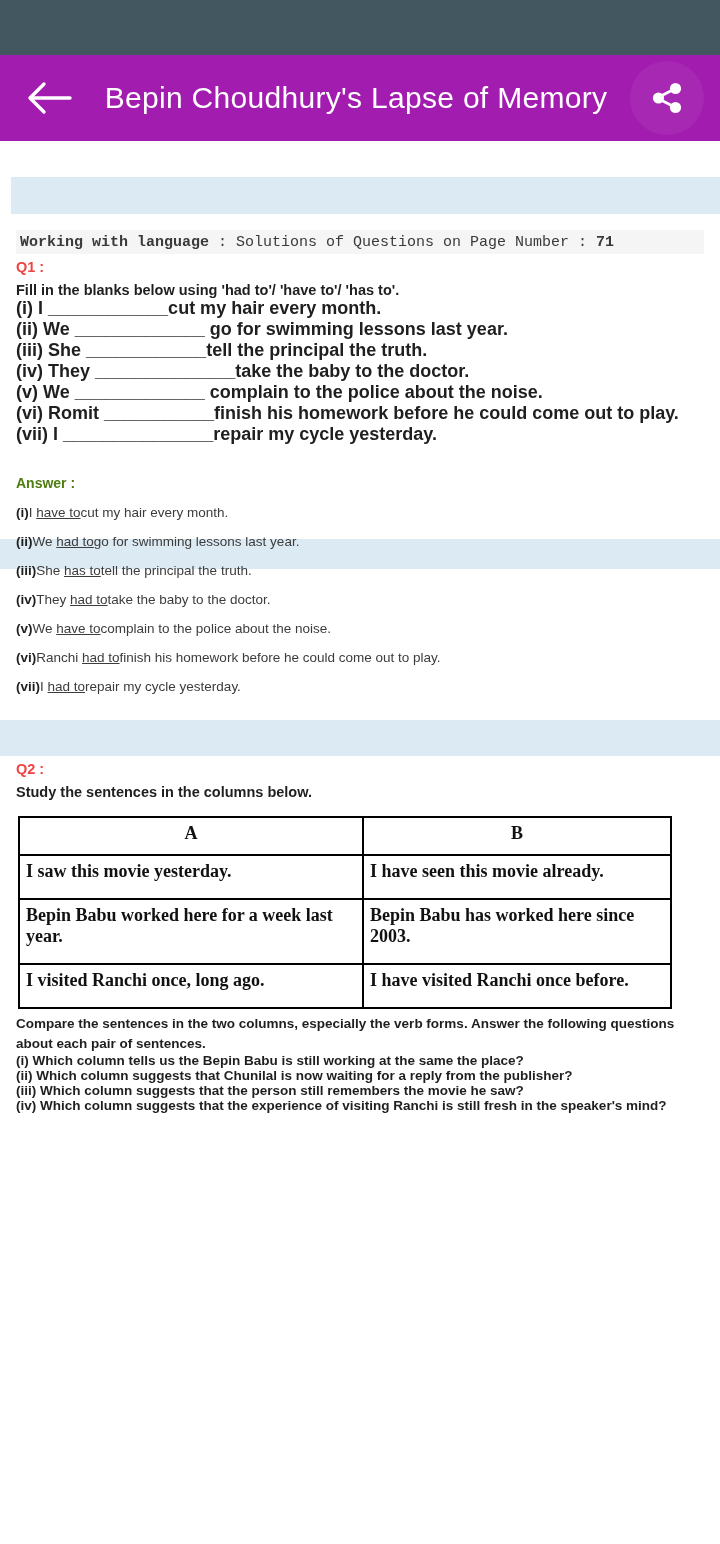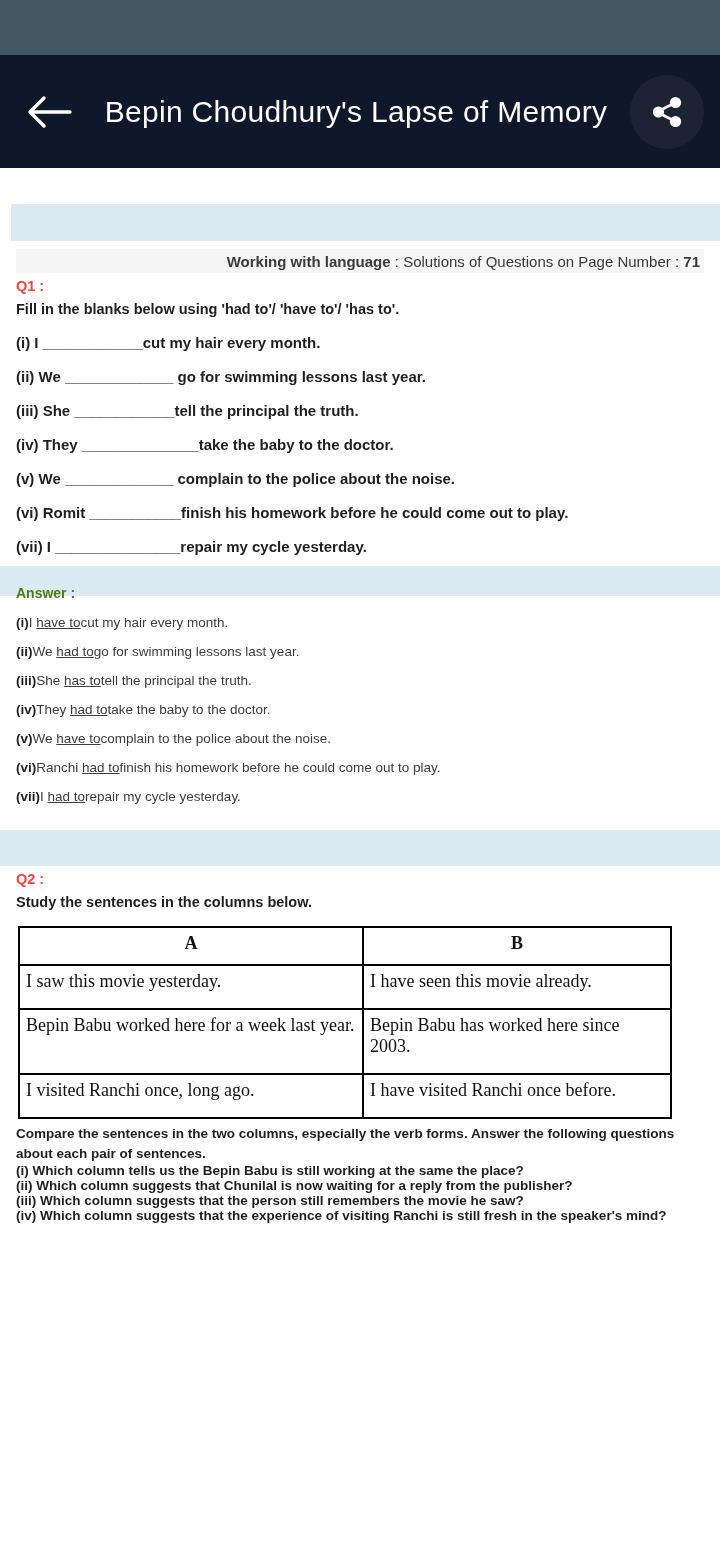--- a/index.html
+++ b/index.html
@@ -26,22 +26,22 @@
 
   
   .status-bar {
     height: 55px;
     background: #435761;
     width: 100%;
   }
 
   
   .app-bar {
-    height: 113px;
-    background: #0f172a;
+    height: 86px;
+    background: #a21caf;
     display: flex;
     align-items: center;
     padding: 0 16px;
     width: 100%;
   }
 
   .back-button {
     width: 66px;
     height: 66px;
     flex: 0 0 66px;
@@ -110,49 +110,47 @@
 
   .doc {
     position: relative;
     z-index: 1;
     padding: 0 16px;
     color: #2b2b2b;
   }
 
   .src-header {
     background: #f5f5f5;
-    font-family: Liberation Sans, sans-serif;
+    font-family: Liberation Mono, monospace;
     font-size: 15px;
     color: #3a3a3a;
     padding: 4px 4px 3px 4px;
-    margin-top: 8px;
+    margin-top: 16px;
     white-space: nowrap;
-    text-align: right;
   }
   .src-header b { font-weight: bold; }
 
   .qlabel {
     font-size: 14.5px;
     font-weight: bold;
     color: #ef4444;
     margin-top: 5px;
   }
 
   .qprompt {
     font-size: 14.5px;
     font-weight: bold;
     color: #1f1f1f;
     margin-top: 7px;
   }
 
   .qitem {
-    font-size: 15px;
+    font-size: 18px;
     font-weight: bold;
     color: #1f1f1f;
-    margin-top: 17px;
     position: relative;
     z-index: 2;
   }
 
   .answer-label {
     font-size: 14px;
     font-weight: bold;
     color: #4d7c0f;
     margin-top: 30px;
   }
@@ -183,20 +181,21 @@
   }
   .cmp-table th {
     text-align: center;
     font-weight: bold;
     height: 38px;
     padding: 5px 0 6px 0;
   }
   .cmp-table td {
     padding: 5px 6px 16px 6px;
     height: 42px;
+    font-weight: bold;
   }
   .cmp-table col.a { width: 344px; }
   .cmp-table col.b { width: 308px; }
 
   .compare-note {
     font-size: 13.5px;
     font-weight: bold;
     color: #1f1f1f;
     margin-top: 5px;
     line-height: 1.45;

